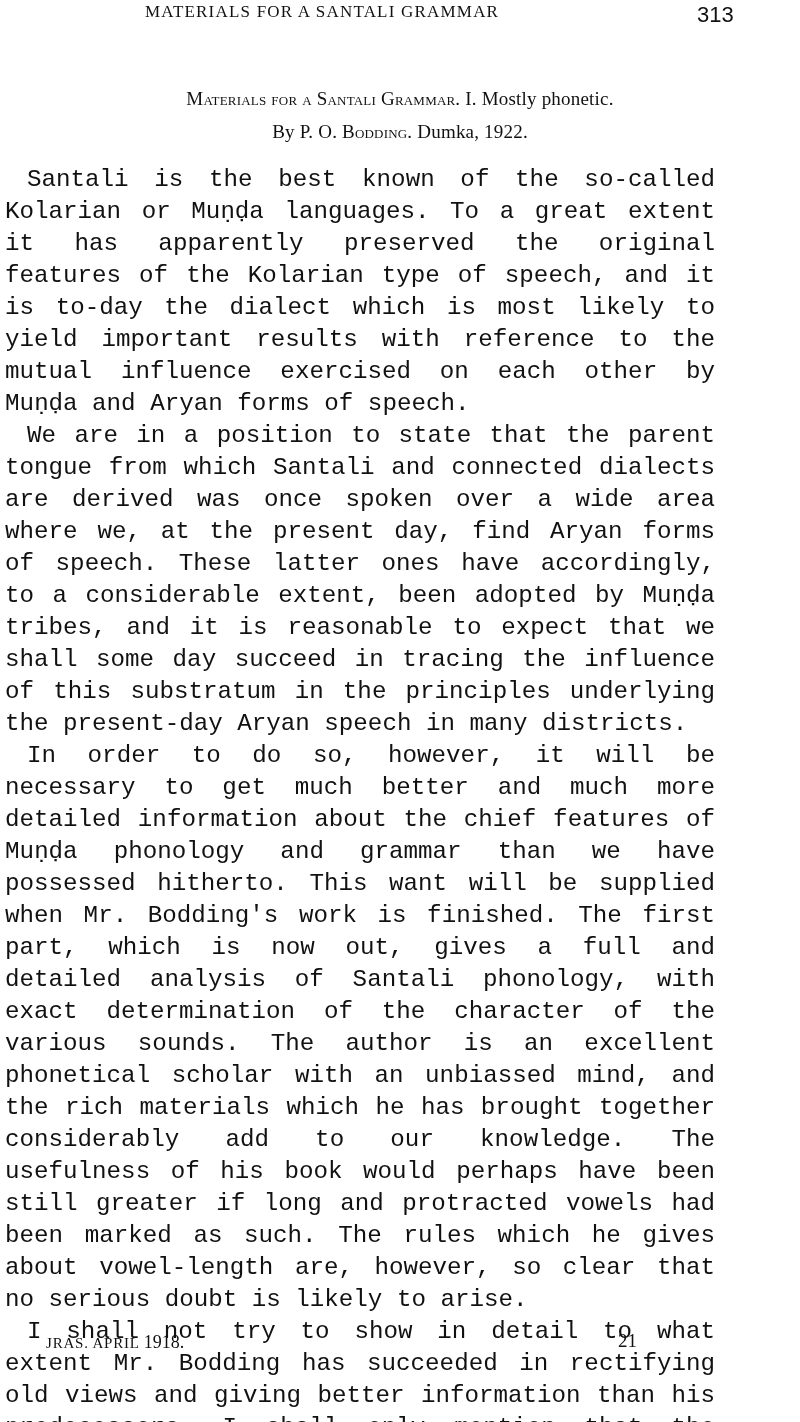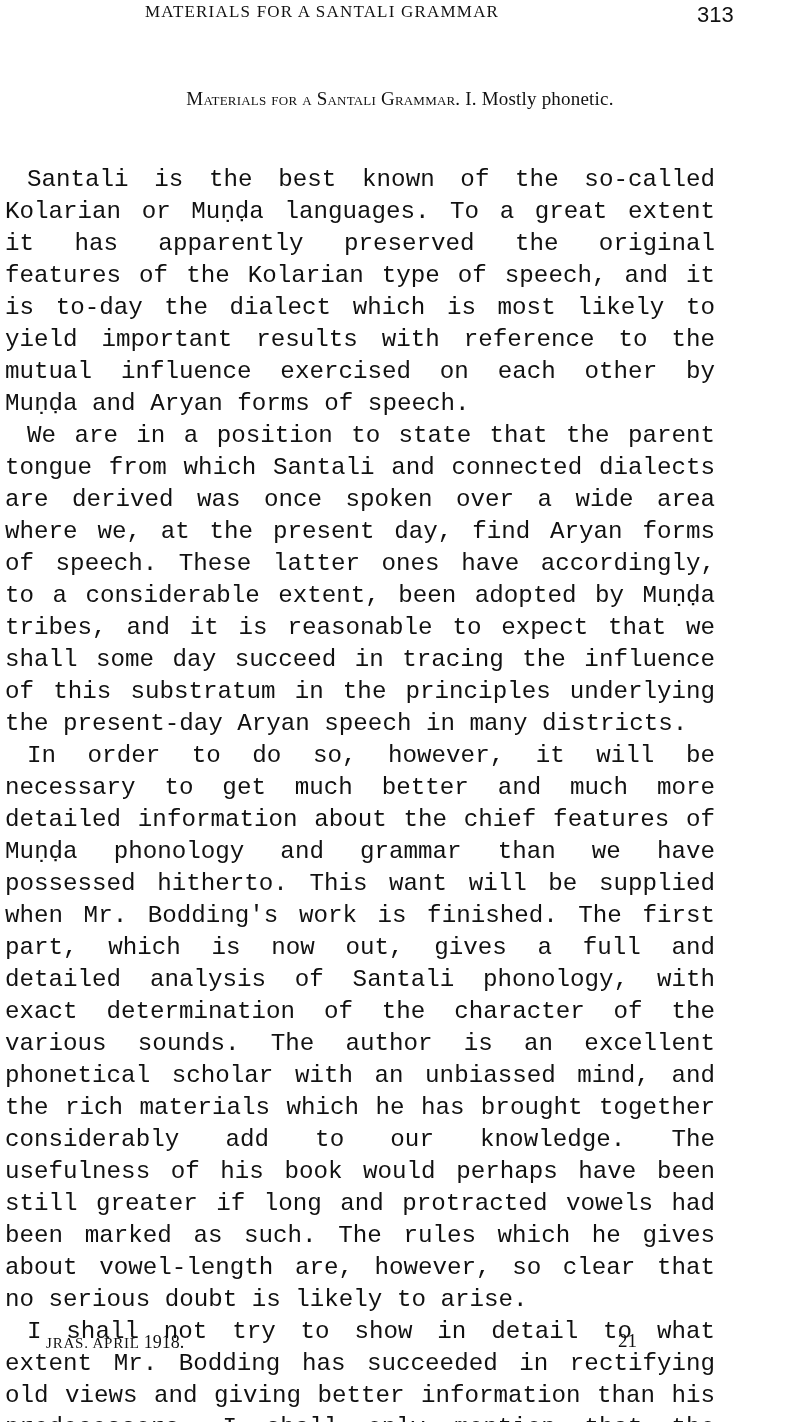--- a/index.html
+++ b/index.html
@@ -47,20 +47,23 @@
 
 <div class="running-head">
   <span class="running-title">MATERIALS FOR A SANTALI GRAMMAR</span>
   <span class="page-number">313</span>
 </div>
 
 <div class="review-title">
   <div>
     <span class="sc">Materials for a Santali Grammar.</span><span> I. Mostly phonetic.</span>
   </div>
+  <div>
+    <span>By P. O. </span><span class="sc">Bodding.</span><span> Dumka, 1922.</span>
+  </div>
 </div>
 
 <div class="body-text">
   <p>Santali is the best known of the so-called Kolarian or Muṇḍa languages.  To a great extent it has apparently preserved the original features of the Kolarian type of speech, and it is to-day the dialect which is most likely to yield important results with reference to the mutual influence exercised on each other by Muṇḍa and Aryan forms of speech.</p>
   <p>We are in a position to state that the parent tongue from which Santali and connected dialects are derived was once spoken over a wide area where we, at the present day, find Aryan forms of speech.  These latter ones have accordingly, to a considerable extent, been adopted by Muṇḍa tribes, and it is reasonable to expect that we shall some day succeed in tracing the influence of this substratum in the principles underlying the present-day Aryan speech in many districts.</p>
   <p>In order to do so, however, it will be necessary to get much better and much more detailed information about the chief features of Muṇḍa phonology and grammar than we have possessed hitherto.  This want will be supplied when Mr. Bodding's work is finished.  The first part, which is now out, gives a full and detailed analysis of Santali phonology, with exact determination of the character of the various sounds.  The author is an excellent phonetical scholar with an unbiassed mind, and the rich materials which he has brought together considerably add to our knowledge.  The usefulness of his book would perhaps have been still greater if long and protracted vowels had been marked as such.  The rules which he gives about vowel-length are, however, so clear that no serious doubt is likely to arise.</p>
   <p>I shall not try to show in detail to what extent Mr. Bodding has succeeded in rectifying old views and giving better information than his predecessors.  I shall only mention that the result of his studies is that Santali phonology must now be said to be better known than is the case with any</p>
 </div>
 
 <div class="footer">

